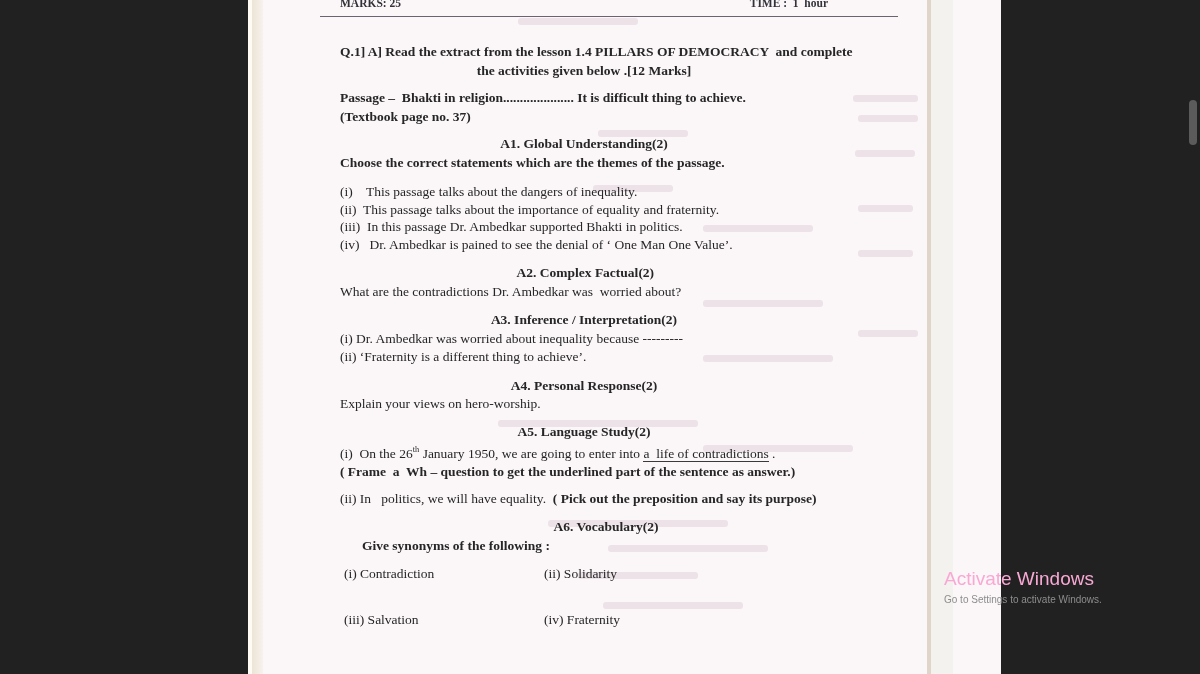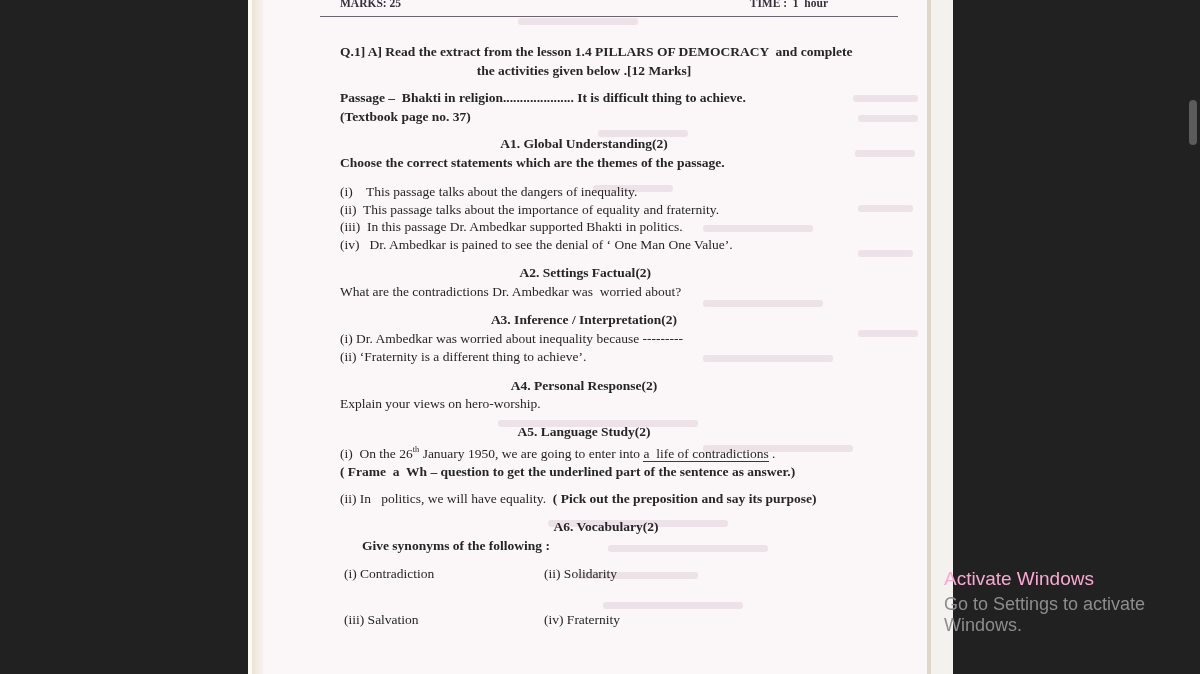--- a/index.html
+++ b/index.html
@@ -4,21 +4,21 @@
 <style>
   html,body{margin:0;padding:0;}
   body{
     width:1200px;height:674px;overflow:hidden;position:relative;
     background:#212121;
     font-family:"Liberation Serif","DejaVu Serif",serif;
   }
   
   .page{
     position:absolute;left:248px;top:0;width:705px;height:674px;
-    background:#fbf7f8;overflow:hidden;
+    background:#fbf7f8;overflow:hidden;padding-left:48px;
   }
   .page-left-white{position:absolute;left:0;top:0;width:4px;height:674px;background:#fdfbf3;}
   .page-left-band{position:absolute;left:4px;top:0;width:11px;height:674px;
     background:linear-gradient(90deg,#ece4d6,#f7f2ee);}
   .page-crease{position:absolute;left:679px;top:0;width:4px;height:674px;background:#d9cfc0;opacity:.85;}
   .page-right-strip{position:absolute;left:683px;top:0;width:22px;height:674px;background:#f4f2ef;}
   
   .content{
     position:absolute;left:92px;top:0;width:500px;
     color:#262626;font-size:13.5px;line-height:18.5px;
@@ -34,21 +34,21 @@
   .uline{border-bottom:1.1px solid #3a3a3a;}
   sup{font-size:.62em;}
   .vocab-grid{display:grid;grid-template-columns:172px auto;padding-left:4px;line-height:17.5px;gap:28px;}
   
   .ghost{position:absolute;height:7px;border-radius:3px;background:rgba(196,174,190,.28);filter:blur(.7px);}
   
   .scroll-thumb{position:absolute;left:1189px;top:100px;width:8px;height:45px;
     border-radius:4px;background:#5b5b5b;}
   .activate{position:absolute;left:944px;top:568px;font-family:"Liberation Sans","DejaVu Sans",sans-serif;}
   .activate-title{font-size:19px;color:#f9a8d4;font-weight:400;}
-  .activate-sub{font-size:18px;color:#8d8d8d;margin-top:4px;}
+  .activate-sub{font-size:10px;color:#8d8d8d;margin-top:4px;}
 </style>
 </head>
 <body>
 
 <div class="page">
   <div class="page-left-white"></div>
   <div class="page-left-band"></div>
 
   <div class="ghost" style="left:270px;top:18px;width:120px;"></div>
   <div class="ghost" style="left:605px;top:95px;width:65px;"></div>
@@ -101,21 +101,21 @@
 
     <div class="items" style="margin-top:11px;">
       <div>(i)    This passage talks about the dangers of inequality.</div>
       <div>(ii)  This passage talks about the importance of equality and fraternity.</div>
       <div>(iii)  In this passage Dr. Ambedkar supported Bhakti in politics.</div>
       <div>(iv)   Dr. Ambedkar is pained to see the denial of ‘ One Man One Value’.</div>
     </div>
 
     <div style="margin-top:11px;">
       <div class="sec-row">
-        <span class="pre"> A2. Settings Factual</span>
+        <span class="pre"> A2. Complex Factual</span>
         <span class="pre">(2)</span>
       </div>
       <div class="pre">What are the contradictions Dr. Ambedkar was  worried about?</div>
     </div>
 
     <div style="margin-top:10px;">
       <div class="sec-row">
         <span class="pre">A3. Inference / Interpretation</span>
         <span class="pre">(2)</span>
       </div>

